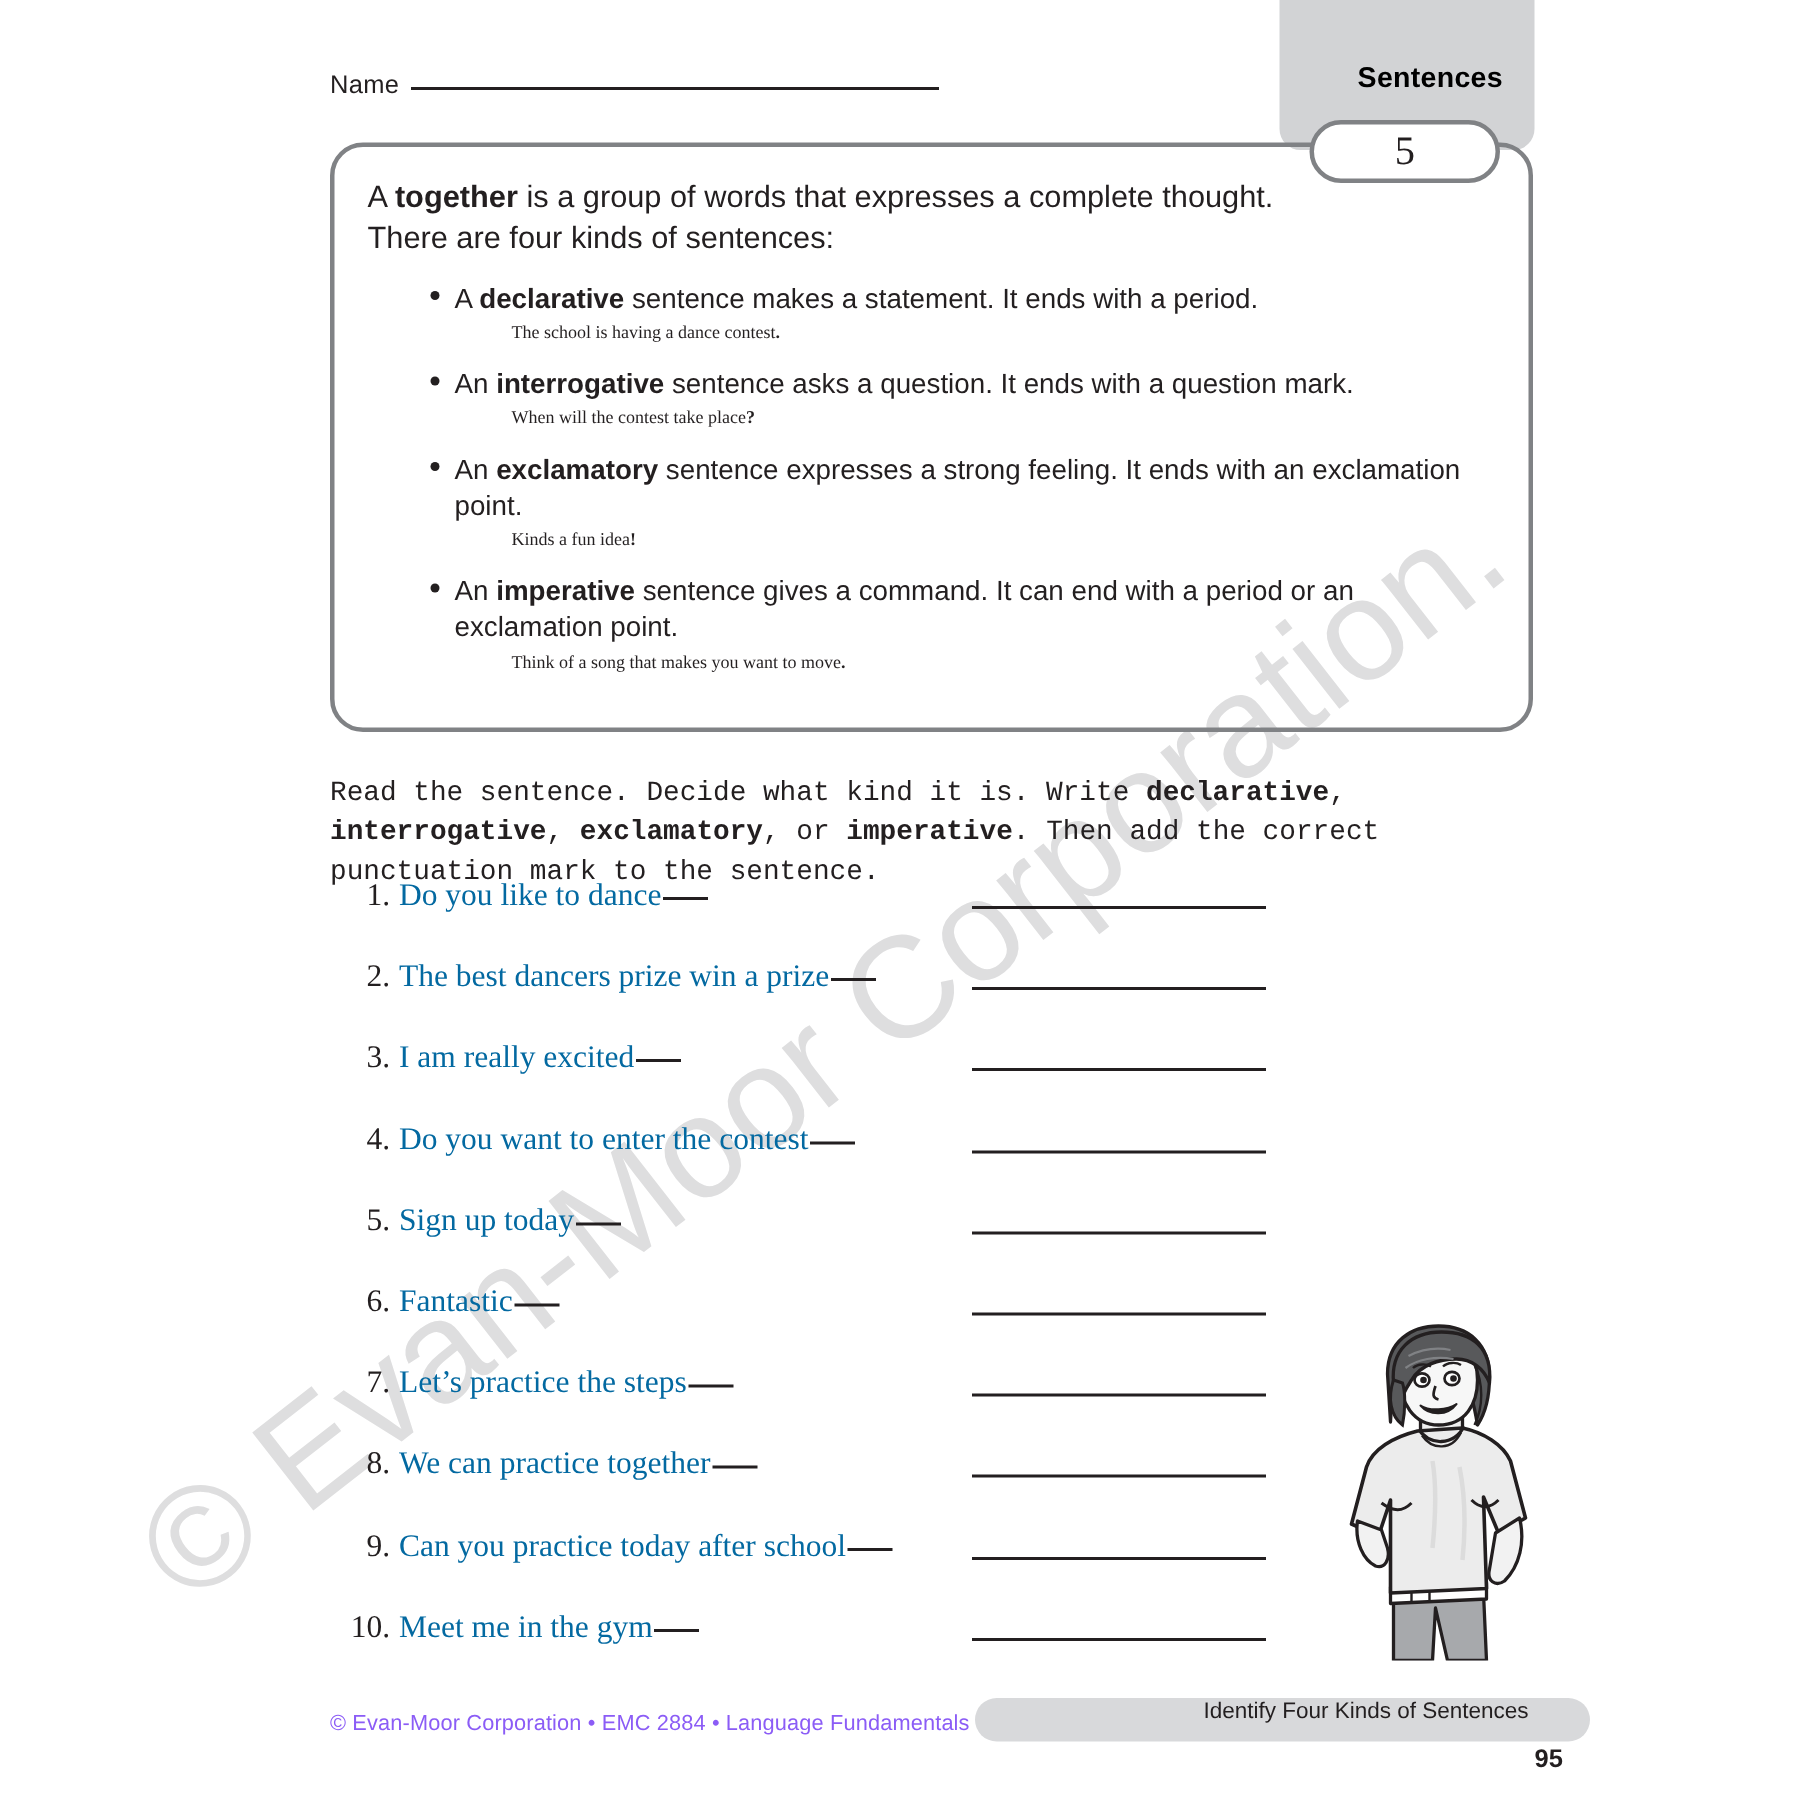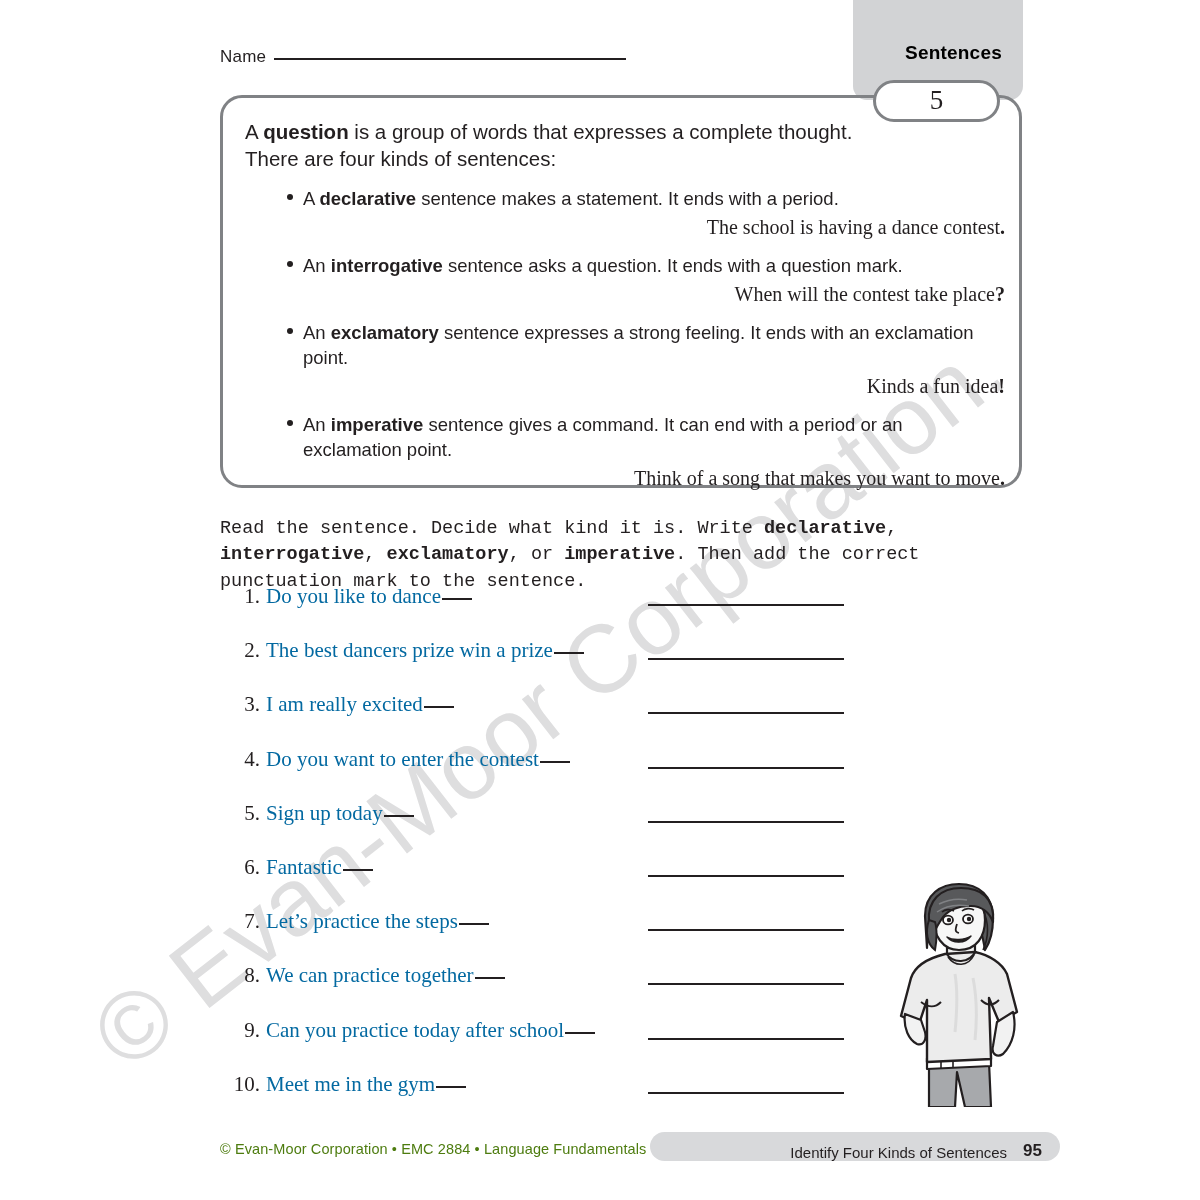--- a/index.html
+++ b/index.html
@@ -126,26 +126,25 @@
     background: #231f20;
   }
   .rule-def {
     font-size: 18.5px;
     line-height: 1.32;
     color: #231f20;
   }
   .rule-def b { font-weight: 700; }
   .rule-ex {
     font-family: "Liberation Serif", serif;
-    font-size: 20px;
+    font-size: 12px;
     line-height: 1.3;
     color: #231f20;
     margin-top: 3px;
     padding-left: 38px;
-    text-align: right;
   }
   .rule-ex b { font-weight: 700; }
 
   
   .directions {
     position: absolute;
     left: 220px; top: 516px;
     width: 716px;
     font-size: 18.5px;
     line-height: 1.42;
@@ -205,38 +204,38 @@
     left: 885px; top: 882px;
     width: 150px; height: 225px;
     z-index: 3;
   }
 
   
   .footer-credit {
     position: absolute;
     left: 220px; top: 1141px;
     font-size: 14.5px;
-    color: #4d7c0f;
+    color: #8b5cf6;
     z-index: 3;
     letter-spacing: .1px;
   }
   .footer-pill {
     position: absolute;
     left: 650px; top: 1132px;
     width: 410px; height: 29px;
     background: #d8d9db;
     border-radius: 15px;
     z-index: 2;
   }
   .footer-pill-inner {
     position: absolute;
     left: 650px; top: 1132px;
     width: 392px; height: 29px;
-    display: flex; align-items: flex-end; justify-content: flex-end;
-    gap: 16px;
+    display: flex; align-items: flex-start; justify-content: flex-end;
+    gap: 4px;
     z-index: 3;
     padding-right: 0px;
   }
   .footer-lesson {
     font-size: 15px;
     color: #231f20;
   }
   .footer-page {
     font-size: 17px;
     font-weight: 700;
@@ -260,21 +259,21 @@
 
   <div class="unit-tab"></div>
   <div class="unit-tab-label">Sentences</div>
   <div class="unit-pill">
     <span class="unit-pill-num">5</span>
   </div>
 
   <div class="rule-box"></div>
   <div class="rule-inner">
     <div class="rule-lead">
-      <span>A </span><b>question</b><span> is a group of words that expresses a complete thought. There are four kinds of sentences:</span>
+      <span>A </span><b>together</b><span> is a group of words that expresses a complete thought. There are four kinds of sentences:</span>
     </div>
 
     <ul class="rule-list">
       <li class="rule-item">
         <span class="bullet"></span>
         <div class="rule-def"><span>A </span><b>declarative</b><span> sentence makes a statement. It ends with a period.</span></div>
         <div class="rule-ex"><span>The school is having a dance contest</span><b>.</b></div>
       </li>
       <li class="rule-item">
         <span class="bullet"></span>

